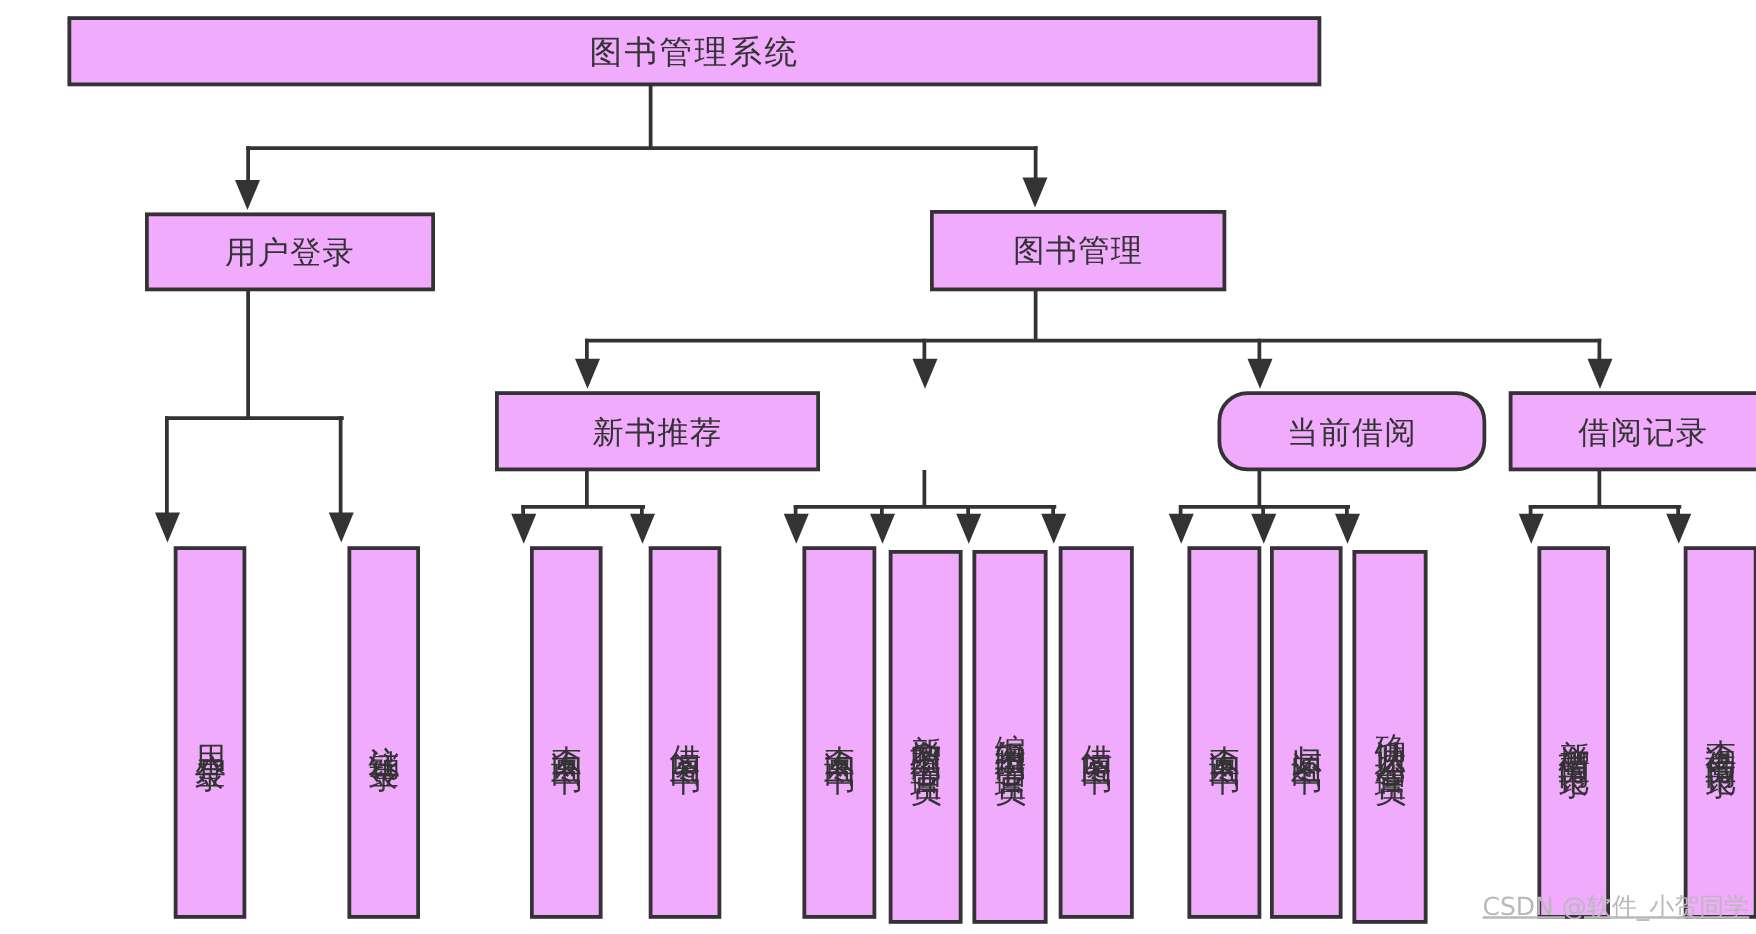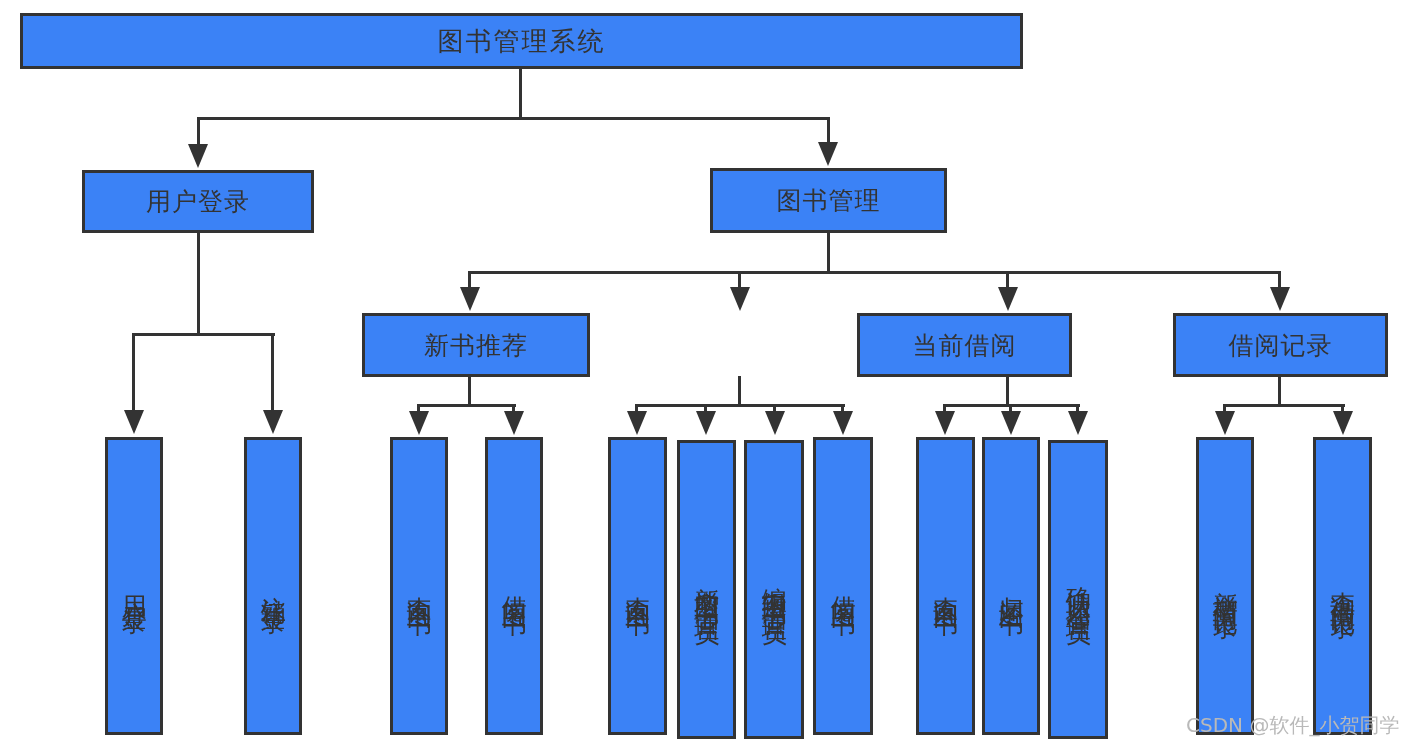--- a/index.html
+++ b/index.html
@@ -1,39 +1,39 @@
 <!DOCTYPE html>
 <html><head>
 <meta charset="utf-8">
 <style>
   html,body{margin:0;padding:0;background:#ffffff;}
   .stage{
     position:relative;width:1405px;height:747px;background:#ffffff;overflow:hidden;
     font-family:"DejaVu Sans","Liberation Sans",sans-serif;color:#333;
   }
   .box{
-    position:absolute;box-sizing:border-box;border:3px solid #333;background:#3b82f6;
-    display:flex;align-items:center;justify-content:center;
+    position:absolute;box-sizing:border-box;border:3px solid #333;background:#f0abfc;
+    display:flex;align-items:center;justify-content:center;margin-left:34px;
   }
   .node-label{font-size:25px;letter-spacing:1px;color:#333;white-space:nowrap;}
   .root-label{font-size:26px;letter-spacing:2px;}
   .vtext{
     writing-mode:vertical-rl;text-orientation:mixed;
     font-size:25px;letter-spacing:5px;color:#333;line-height:1.1;
   }
   .hl{position:absolute;height:3px;background:#333;}
   .vl{position:absolute;width:3px;background:#333;}
   .ar{
     position:absolute;width:0;height:0;
     border-left:10px solid transparent;border-right:10px solid transparent;
     border-top:24px solid #333;
   }
   .watermark{
     position:absolute;left:1186px;top:712px;font-size:20px;color:#b9b9b9;
-    white-space:nowrap;z-index:5;
+    white-space:nowrap;z-index:5;text-decoration:underline;
   }
 </style>
 </head>
 <body>
 
 <div class="stage">
 
   <div class="box" style="left:20px;top:13px;width:1003px;height:56px;">
     <span class="node-label root-label">图书管理系统</span>
   </div>
@@ -63,24 +63,24 @@
   <div class="hl" style="left:468px;top:271px;width:813px;"></div>
   <div class="vl" style="left:468px;top:271px;height:18px;"></div>
   <div class="ar" style="left:460px;top:287px;"></div>
   <div class="vl" style="left:738px;top:271px;height:18px;"></div>
   <div class="ar" style="left:730px;top:287px;"></div>
   <div class="vl" style="left:1006px;top:271px;height:18px;"></div>
   <div class="ar" style="left:998px;top:287px;"></div>
   <div class="vl" style="left:1278px;top:271px;height:18px;"></div>
   <div class="ar" style="left:1270px;top:287px;"></div>
 
-  <div class="box" style="left:362px;top:313px;width:228px;height:64px;">
+  <div class="box" style="left:362px;top:313px;width:260px;height:64px;">
     <span class="node-label">新书推荐</span>
   </div>
-  <div class="box" style="left:857px;top:313px;width:215px;height:64px;">
+  <div class="box" style="left:940px;top:313px;width:215px;height:64px;border-radius:24px;">
     <span class="node-label">当前借阅</span>
   </div>
   <div class="box" style="left:1173px;top:313px;width:215px;height:64px;">
     <span class="node-label">借阅记录</span>
   </div>
 
   <div class="vl" style="left:468px;top:376px;height:30px;"></div>
   <div class="hl" style="left:417px;top:404px;width:99px;"></div>
   <div class="vl" style="left:417px;top:404px;height:9px;"></div>
   <div class="ar" style="left:409px;top:411px;"></div>

